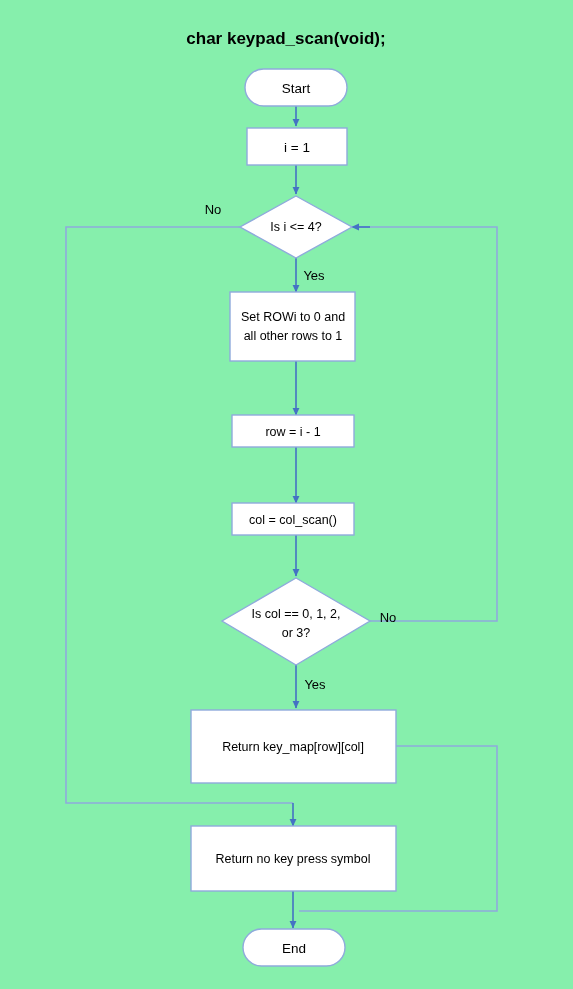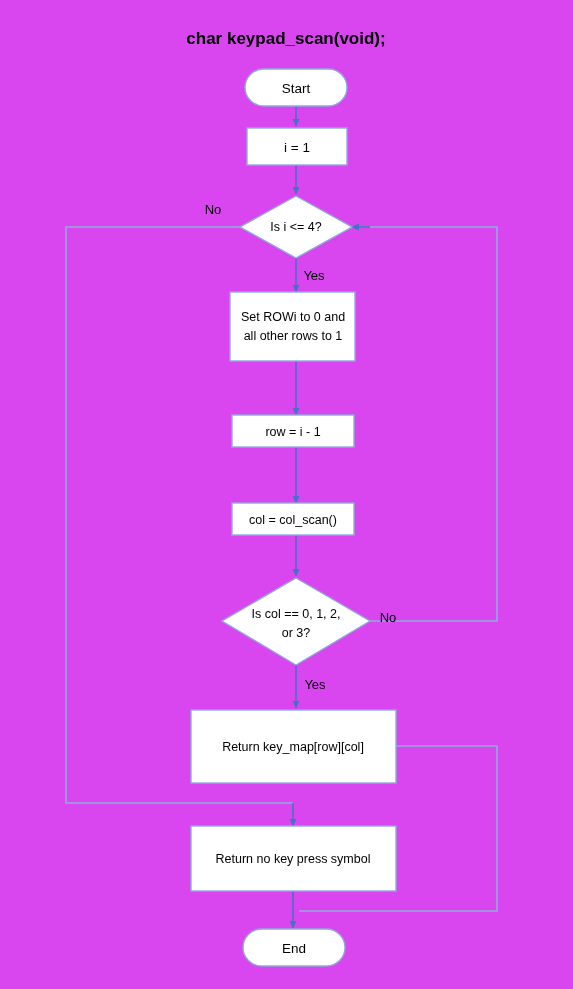--- a/index.html
+++ b/index.html
@@ -7,21 +7,21 @@
     padding: 0;
     background: #ffffff;
   }
   body {
     font-family: "Liberation Sans", sans-serif;
   }
   #page {
     position: relative;
     width: 573px;
     height: 989px;
-    background: #d946ef;
+    background: #86efac;
     overflow: hidden;
   }
   #flow {
     position: absolute;
     top: 0;
     left: 0;
     width: 573px;
     height: 989px;
   }
   .title-text {

